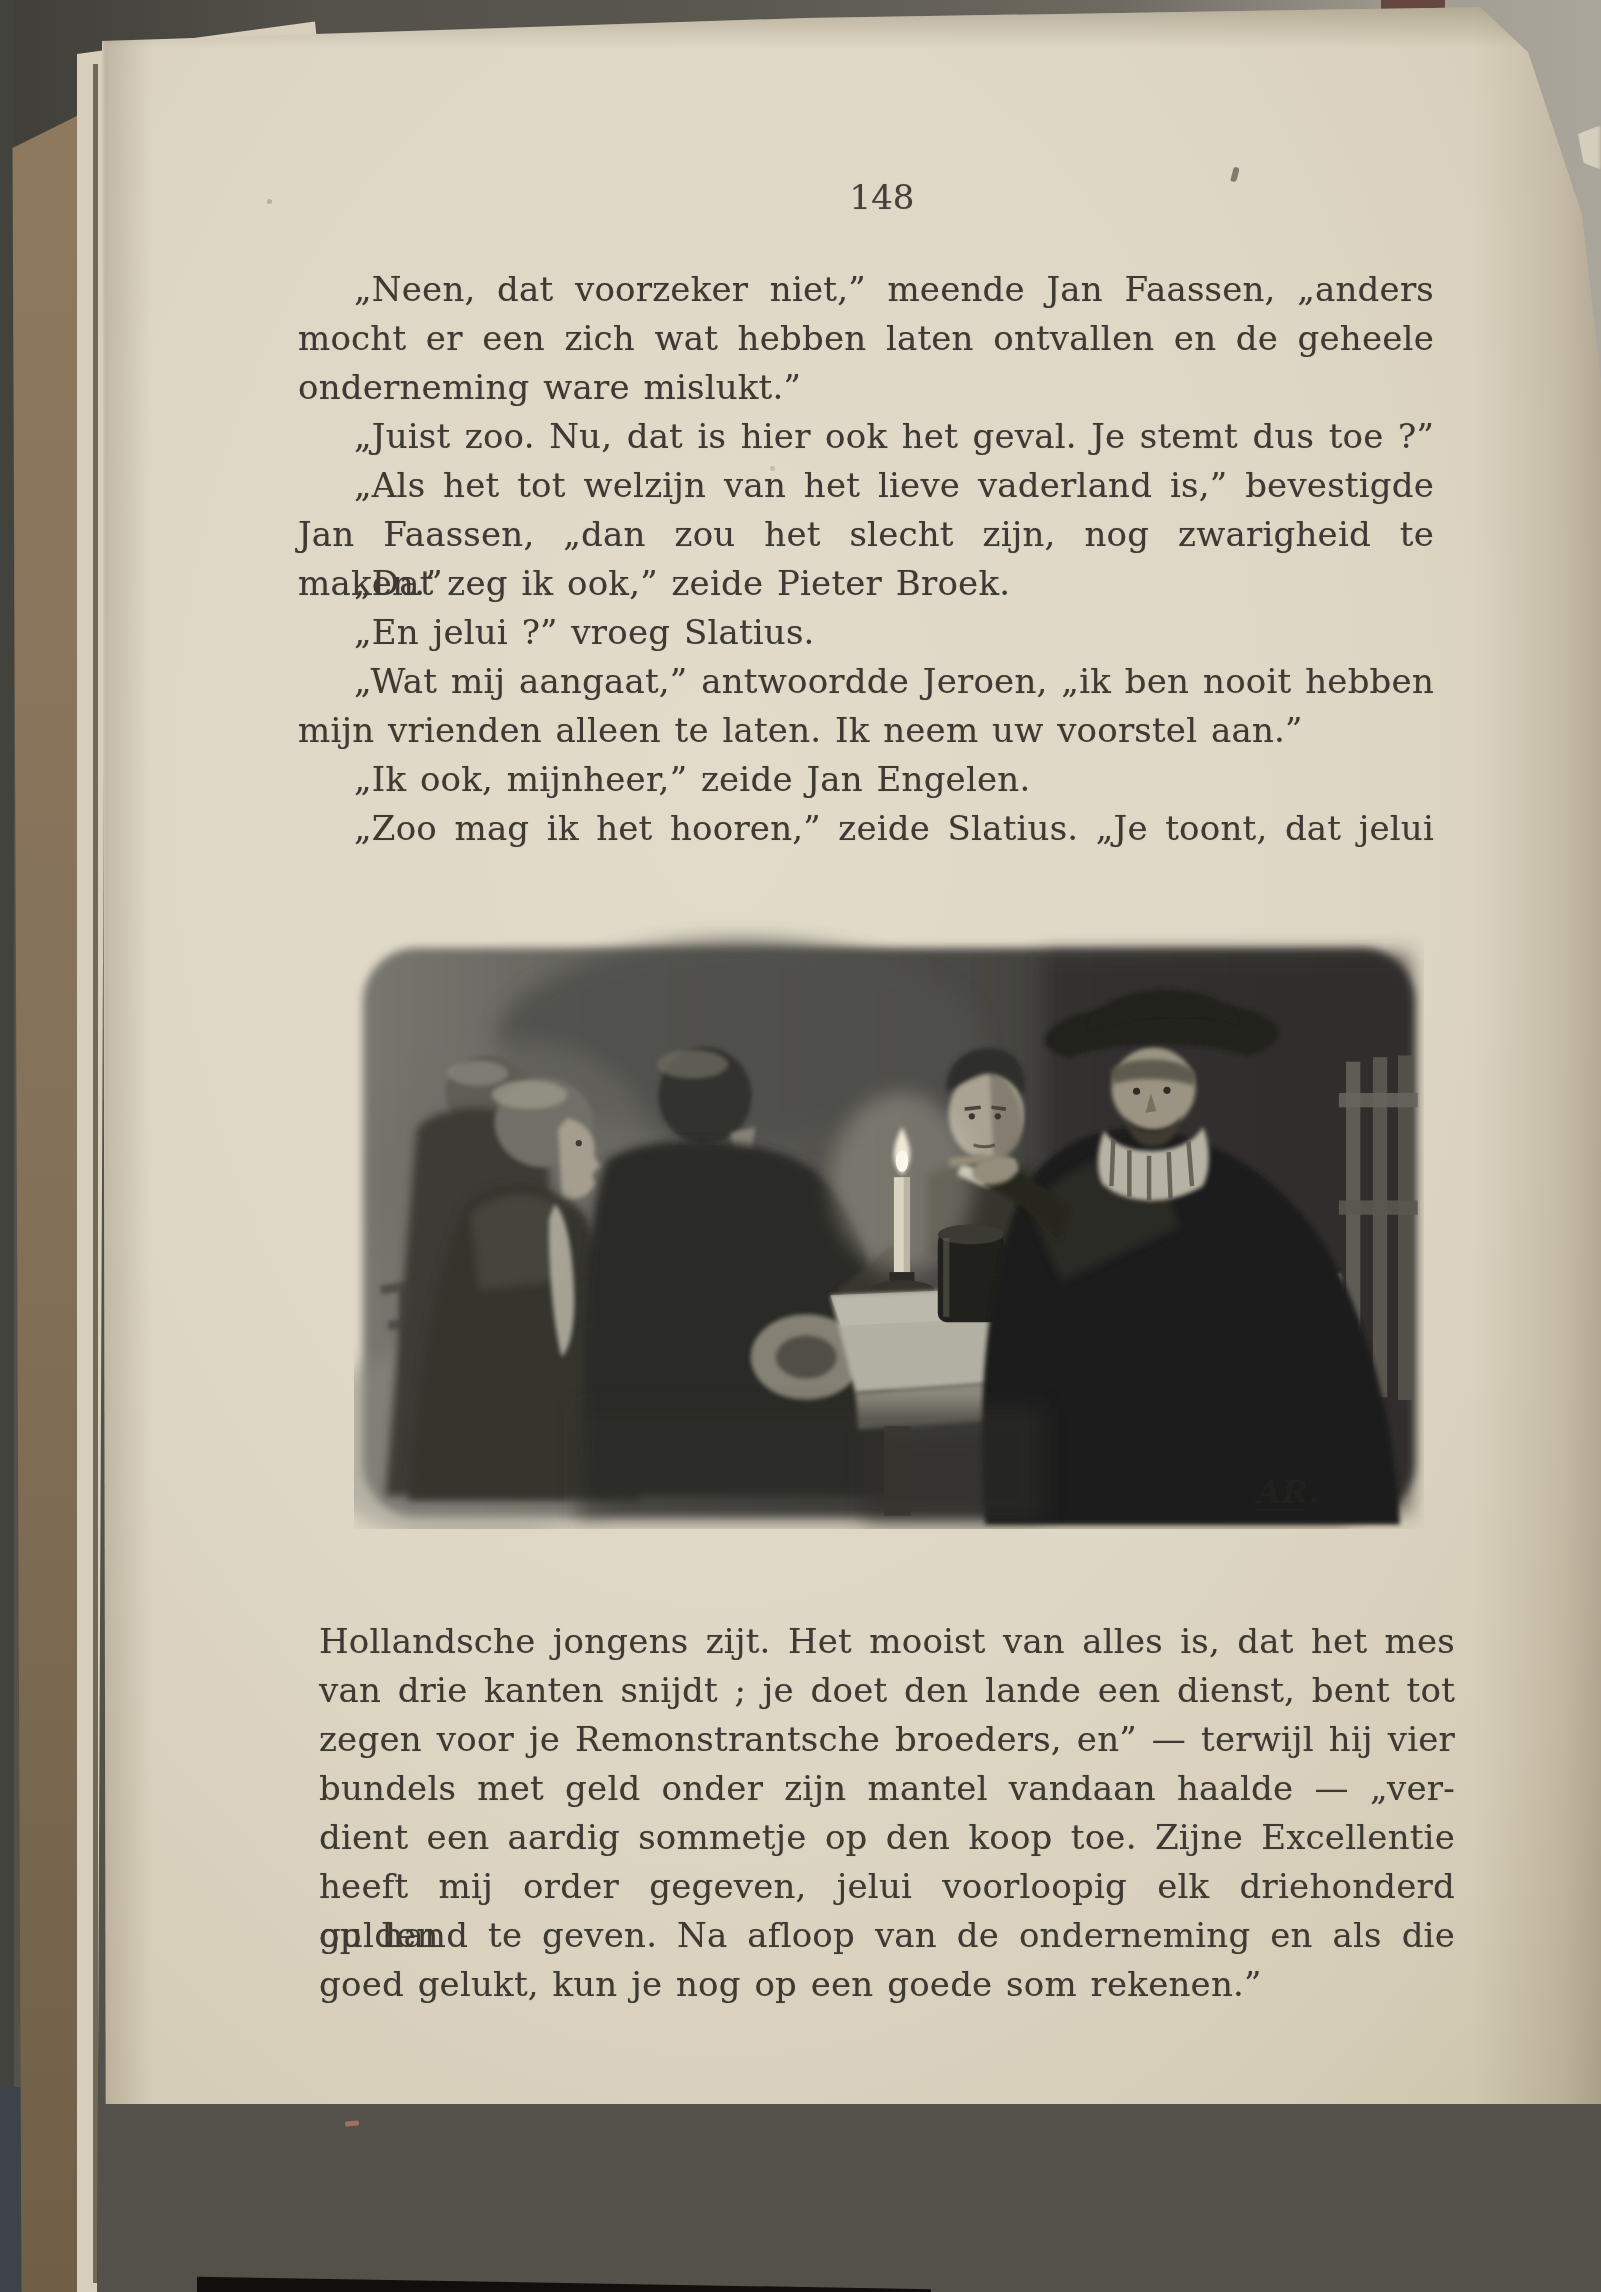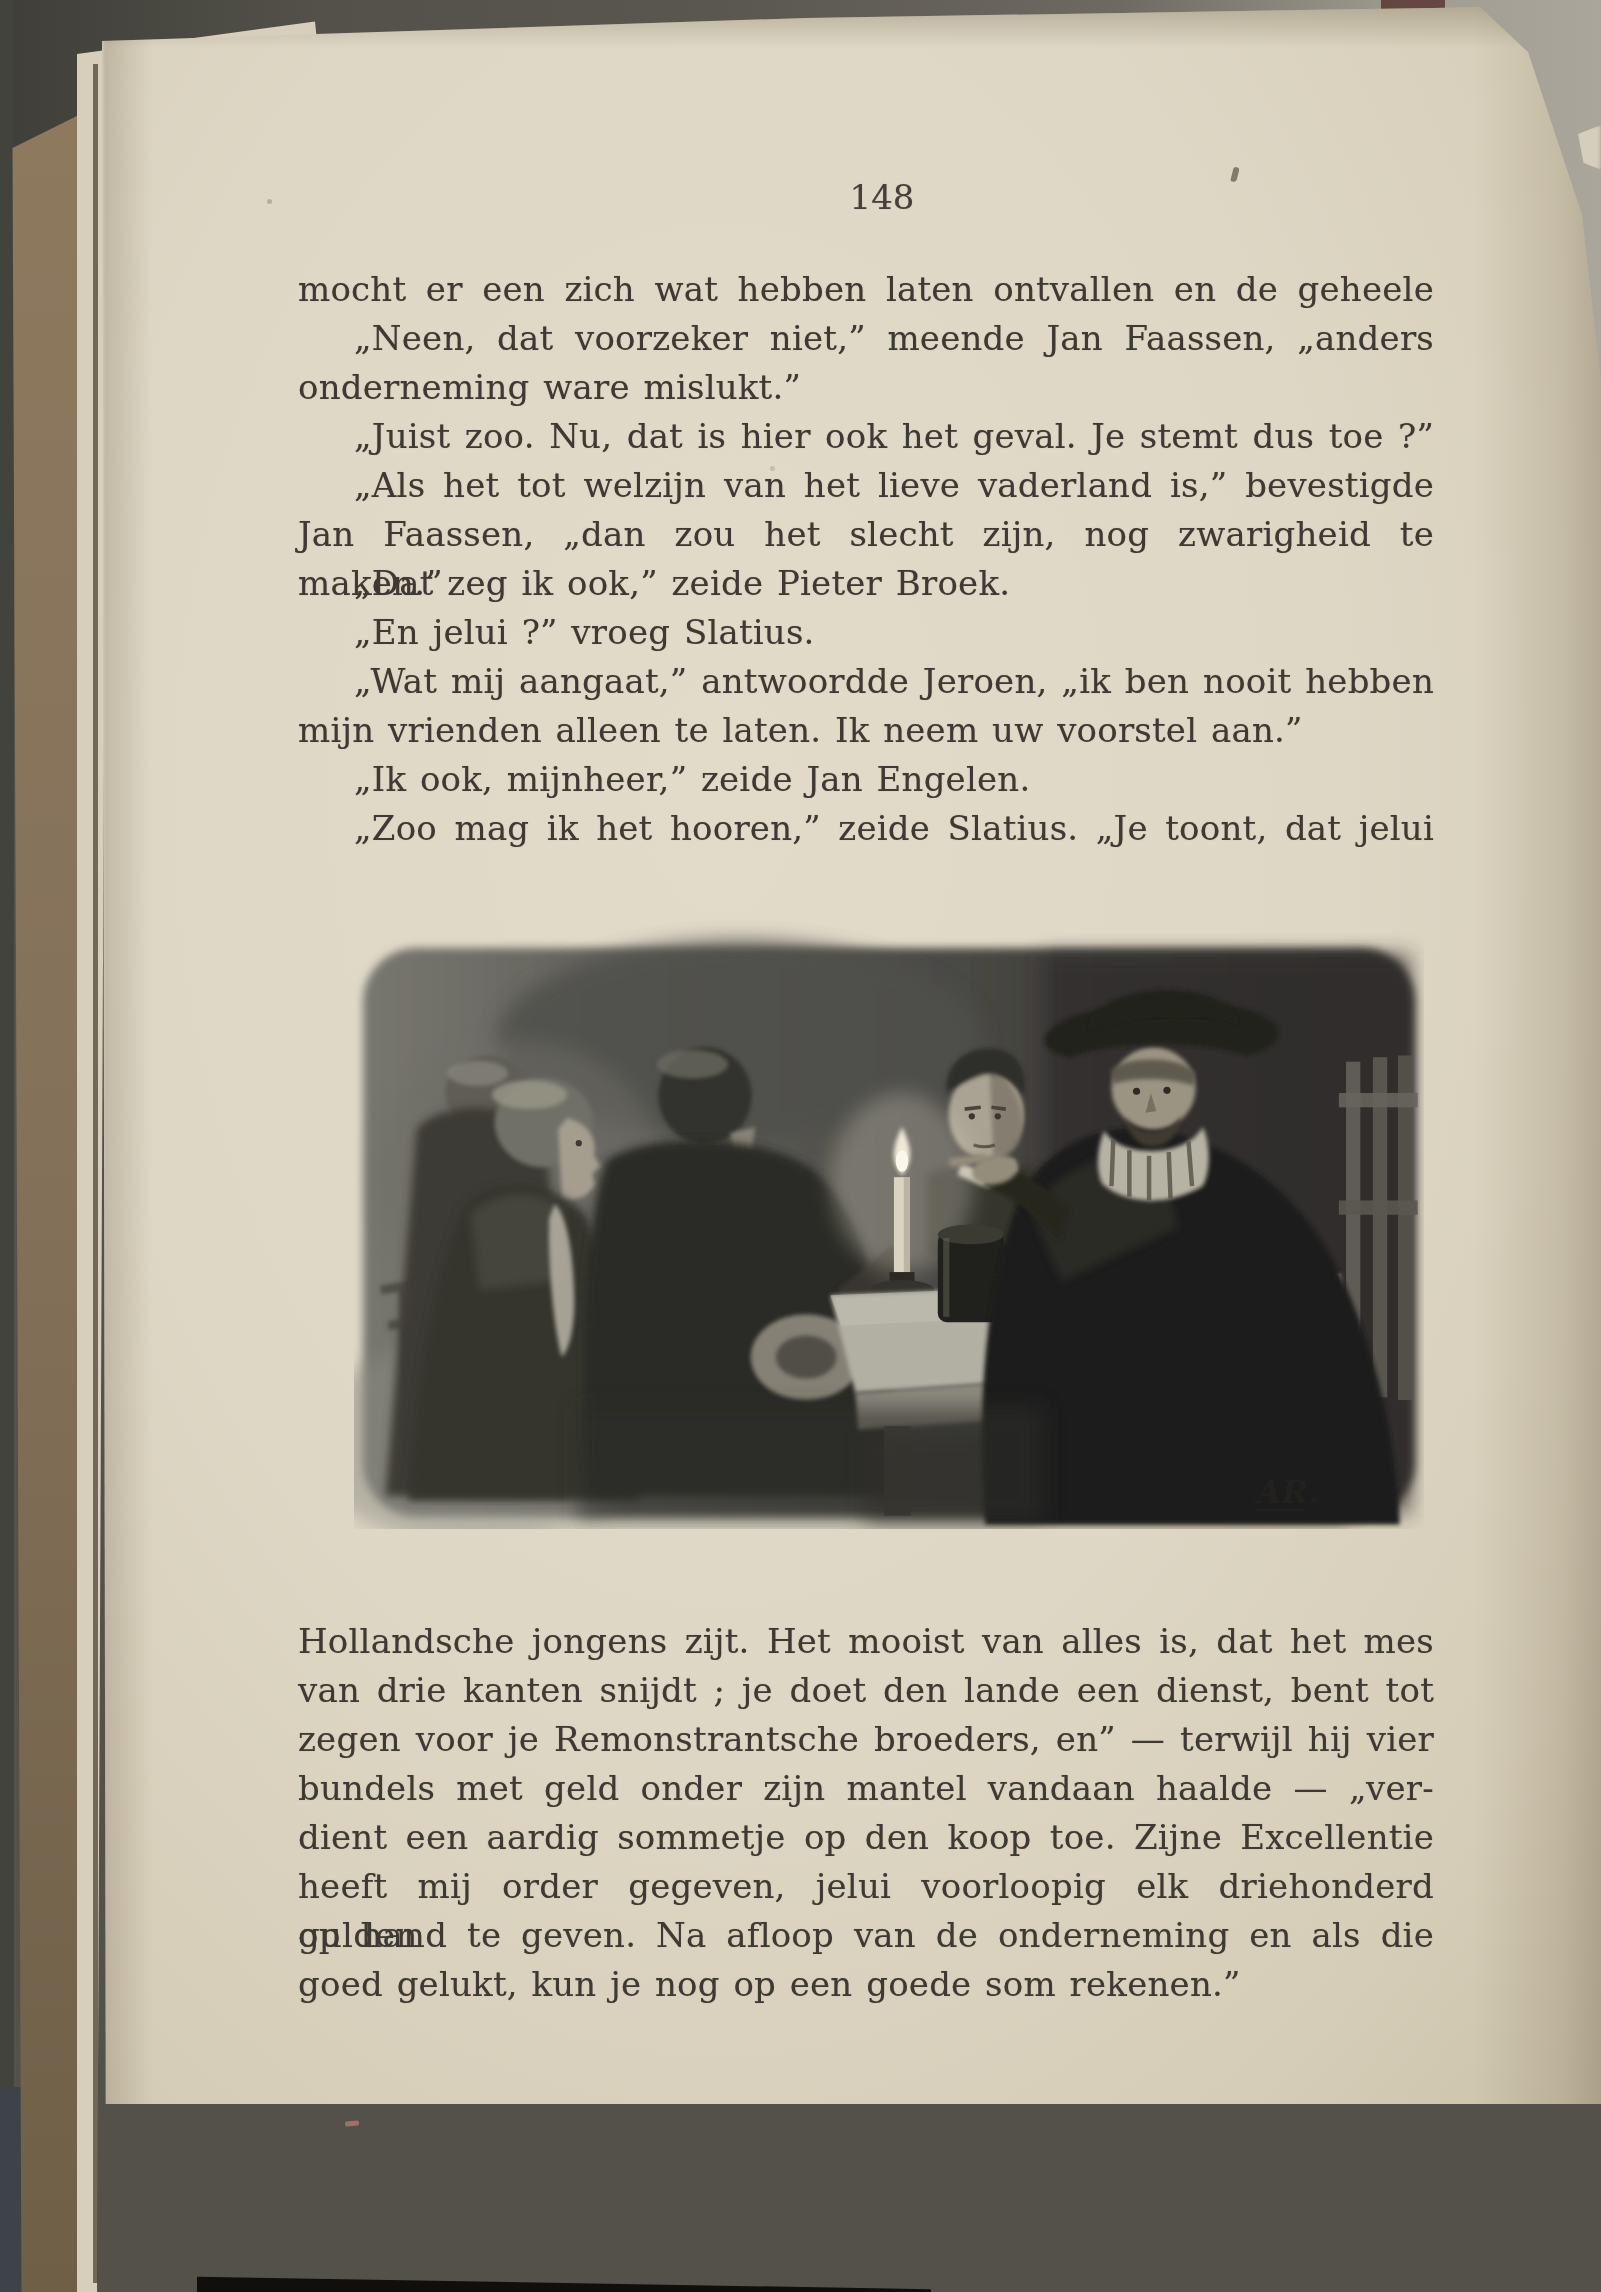--- a/index.html
+++ b/index.html
@@ -60,21 +60,21 @@
     position:absolute;left:806px;top:177px;width:152px;
     text-align:center;font-size:34px;color:#45413a;
     text-shadow:0 0 0.9px rgba(62,58,51,.4);
   }
   .stray-mark{
     position:absolute;left:1232px;top:167px;width:6.3px;height:15px;
     border-radius:3.6px 3.6px 4.5px 1.8px;background:#6a6457;opacity:.8;transform:rotate(14deg);
   }
   .para{position:absolute;left:298px;width:1136px;color:#3e3a33;}
   #para1{top:265px;}
-  #para2{top:1617px;}
+  #para2{top:1617px;margin-left:21px;}
   .line{
     display:block;height:49px;line-height:49px;font-size:34px;
     letter-spacing:0.2px;word-spacing:2.7px;white-space:nowrap;
     text-shadow:0 0 0.9px rgba(62,58,51,.35);
   }
   .line.indent{padding-left:56px;}
   .line.just{white-space:normal;text-align:justify;text-align-last:justify;text-justify:inter-word;}
   
   .illustration-wrap{position:absolute;left:354px;top:905px;width:1070px;height:624px;}
   
@@ -98,22 +98,22 @@
 <div class="page">
 
   <div class="page-number">148</div>
   <div class="stray-mark"></div>
   <div class="speck1"></div>
   <div class="speck2"></div>
   <div class="blemish-red"></div>
 
   <div class="para" id="para1">
 
-  <div class="line just">mocht er een zich wat hebben laten ontvallen en de geheele</div>
-      <div class="line indent just">„Neen, dat voorzeker niet,” meende Jan Faassen, „anders</div>
+  <div class="line indent just">„Neen, dat voorzeker niet,” meende Jan Faassen, „anders</div>
+      <div class="line just">mocht er een zich wat hebben laten ontvallen en de geheele</div>
       <div class="line">onderneming ware mislukt.”</div>
       <div class="line indent just">„Juist zoo. Nu, dat is hier ook het geval. Je stemt dus toe ?”</div>
       <div class="line indent just">„Als het tot welzijn van het lieve vaderland is,” bevestigde</div>
       <div class="line just">Jan Faassen, „dan zou het slecht zijn, nog zwarigheid te maken.”</div>
       <div class="line indent">„Dat zeg ik ook,” zeide Pieter Broek.</div>
       <div class="line indent">„En jelui ?” vroeg Slatius.</div>
       <div class="line indent just">„Wat mij aangaat,” antwoordde Jeroen, „ik ben nooit hebben</div>
       <div class="line">mijn vrienden alleen te laten. Ik neem uw voorstel aan.”</div>
       <div class="line indent">„Ik ook, mijnheer,” zeide Jan Engelen.</div>
       <div class="line indent just">„Zoo mag ik het hooren,” zeide Slatius. „Je toont, dat jelui</div>

